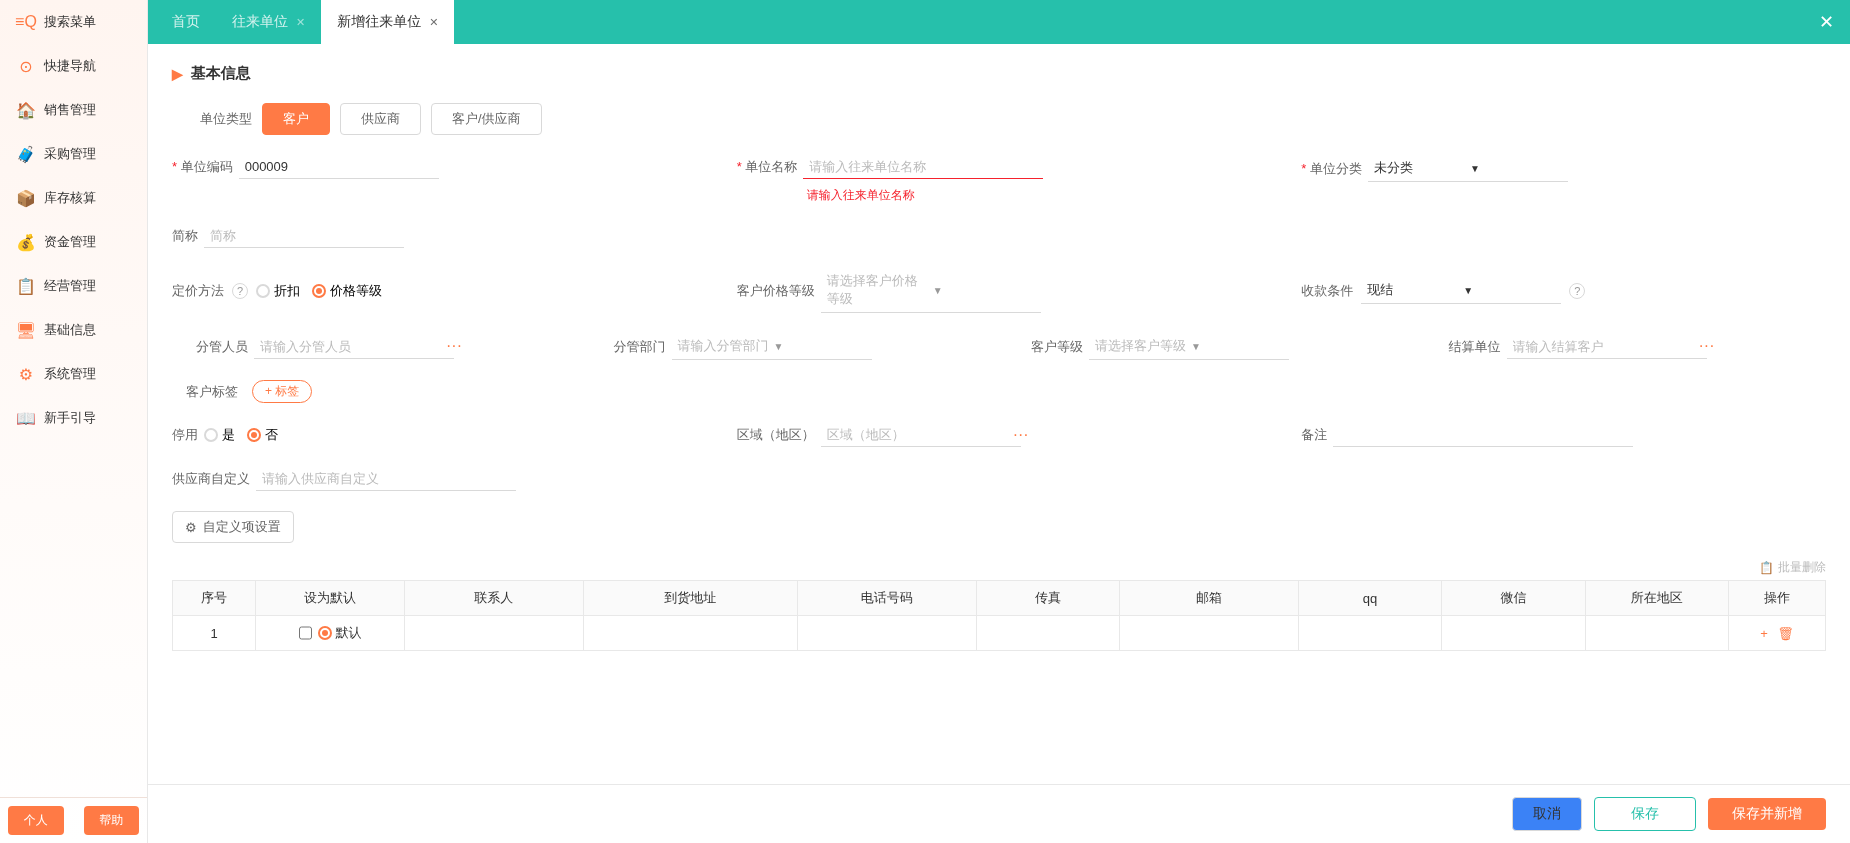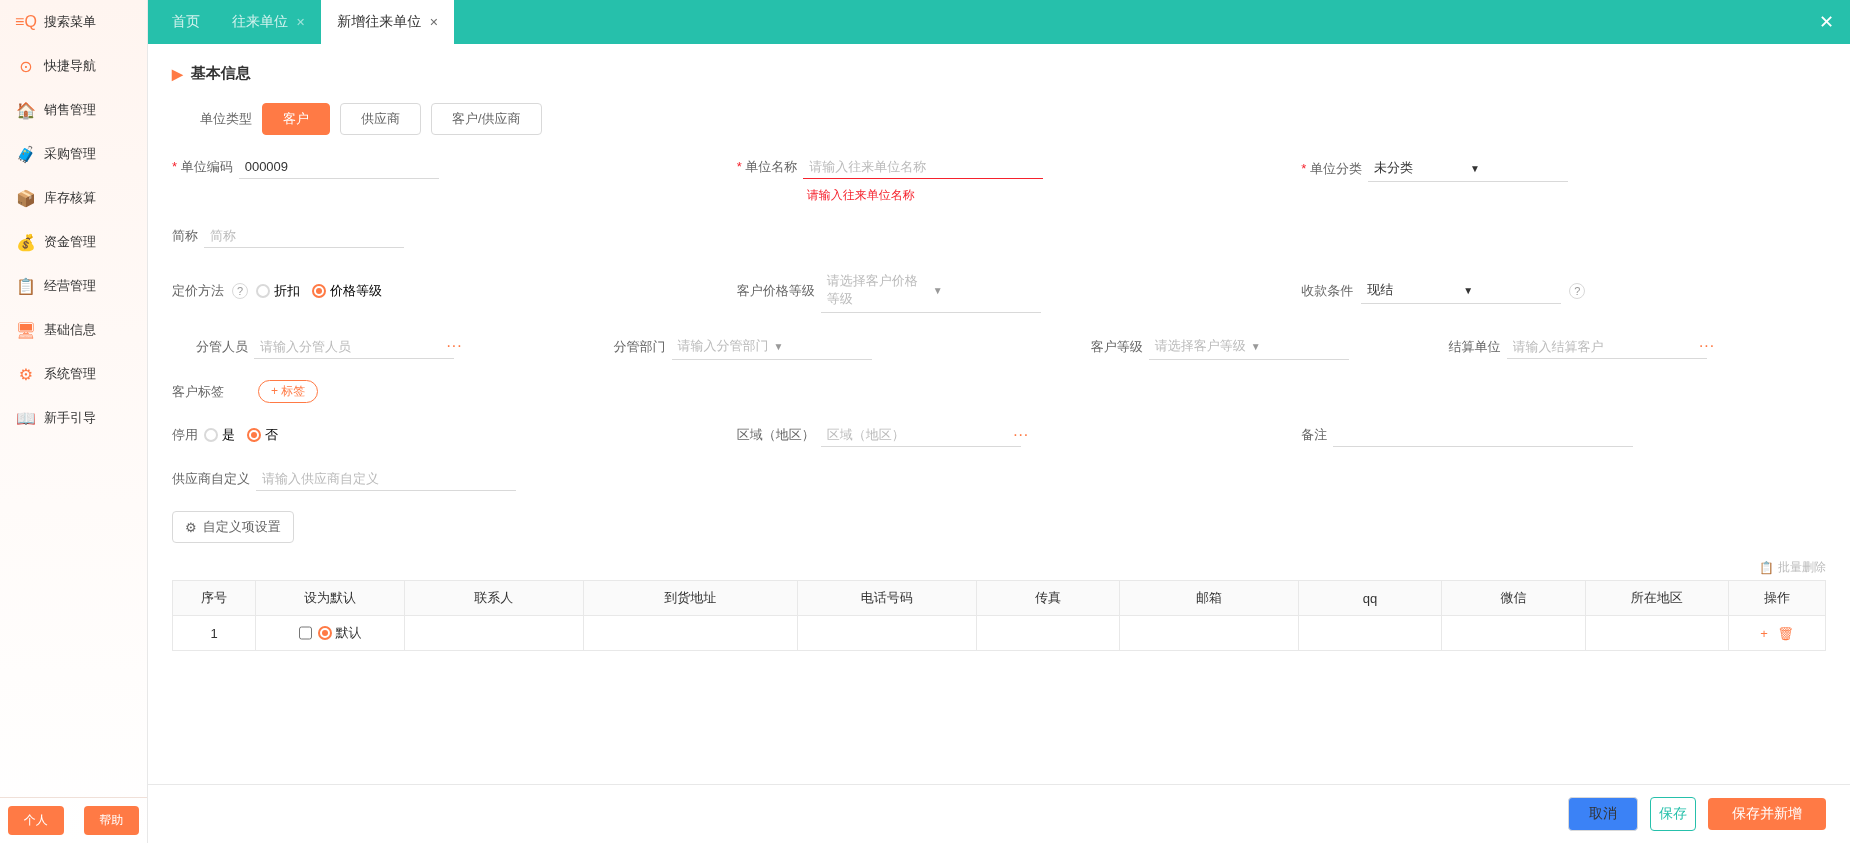--- a/index.html
+++ b/index.html
@@ -265,21 +265,21 @@
       align-items: center;
       padding: 12px 24px;
       gap: 12px;
       flex-shrink: 0;
     }
     .btn-cancel {
       padding: 7px 20px; border: 1px solid #d9d9d9; border-radius: 4px;
       background: #3b82f6; cursor: pointer; font-size: 14px; color: #333;
     }
     .btn-save {
-      padding: 7px 8px; border: 1px solid #26c0ab; border-radius: 4px;
+      padding: 7px 36px; border: 1px solid #26c0ab; border-radius: 4px;
       background: white; cursor: pointer; font-size: 14px; color: #26c0ab;
     }
     .btn-save-new {
       padding: 7px 24px; border: none; border-radius: 4px;
       background: #ff7a45; cursor: pointer; font-size: 14px; color: white;
     }
   </style>
 </head>
 <body>
 
@@ -441,39 +441,39 @@
       </div>
 
       <div class="form-field" style="flex:1;">
         <span class="form-label">分管部门</span>
         <div class="form-select" style="max-width:200px;">
           <span>请输入分管部门</span>
           <span class="chevron">▼</span>
         </div>
       </div>
 
-      <div class="form-field" style="flex:1;justify-content:center;">
+      <div class="form-field" style="flex:1;">
         <span class="form-label">客户等级</span>
         <div class="form-select" style="max-width:200px;">
           <span>请选择客户等级</span>
           <span class="chevron">▼</span>
         </div>
       </div>
 
       <div class="form-field" style="flex:1;">
         <span class="form-label">结算单位</span>
         <div class="input-with-action" style="max-width:200px;">
           <input type="text" placeholder="请输入结算客户" style="">
           <span class="dots-btn">···</span>
         </div>
       </div>
     </div>
 
     <div class="form-row" style="align-items:center;">
-      <span class="form-label" style="min-width:80px; text-align:left; margin-right:6px;">客户标签</span>
+      <span class="form-label" style="min-width:80px; text-align:center; ">客户标签</span>
       <button class="tag-btn">+ 标签</button>
     </div>
 
     <div class="form-row" style="gap:40px; align-items:center;">
 
       <div class="form-field" style="flex:1;">
         <span class="form-label">停用</span>
         <div class="radio-group">
           <div class="radio-item">
             <div class="radio-circle"></div>

